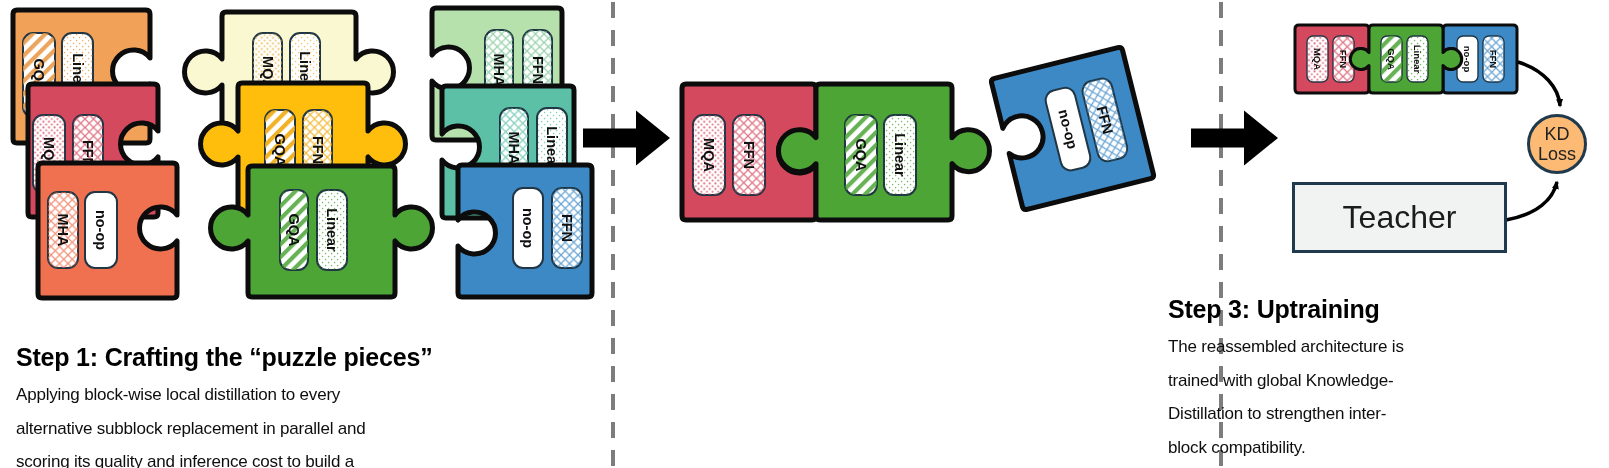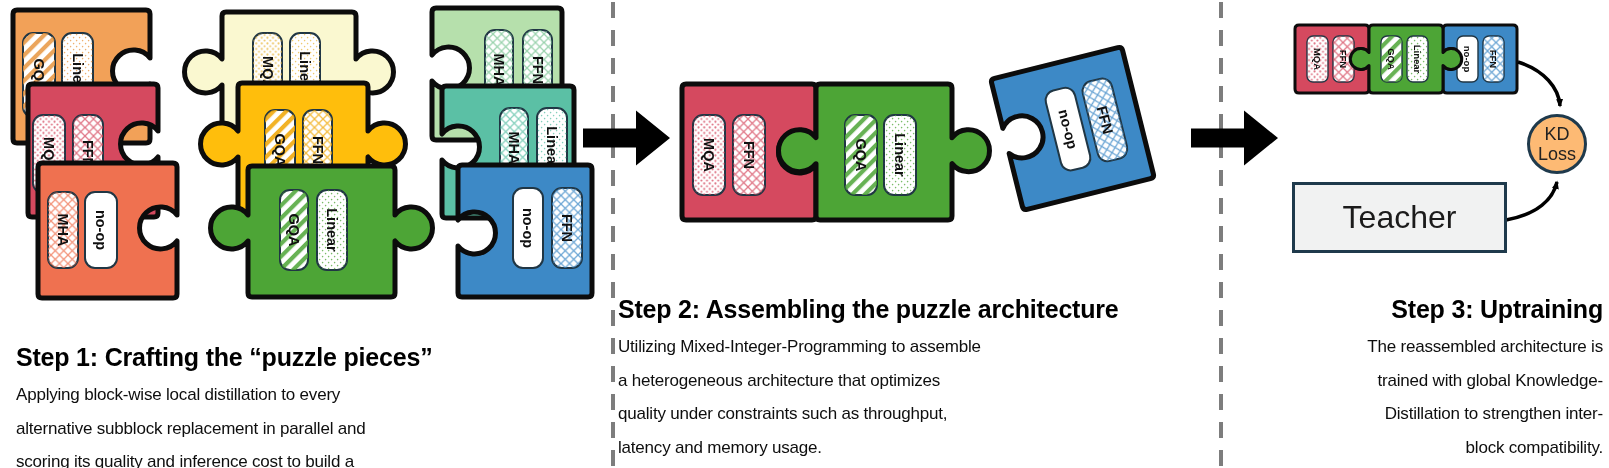--- a/index.html
+++ b/index.html
@@ -4,21 +4,21 @@
 <style>
   html,body{margin:0;padding:0;background:#ffffff;}
   body{font-family:"Liberation Sans", sans-serif;}
   .canvas{position:relative;width:1609px;height:468px;background:#ffffff;overflow:hidden;}
   .canvas svg{position:absolute;left:0;top:0;}
   .step-text{position:absolute;color:#0e0e0e;}
   .step-heading{font-size:25px;font-weight:bold;color:#000;margin:0 0 6px 0;white-space:nowrap;letter-spacing:-0.2px;}
   .step-body{font-size:17px;line-height:33.5px;white-space:pre-line;letter-spacing:-0.2px;}
   .step1{left:16px;top:295px;width:585px;margin-top:48px;}
   .step2{left:618px;top:295px;width:595px;}
-  .step3{left:1229px;top:295px;width:374px;text-align:right;}
+  .step3{left:1168px;top:295px;width:374px;}
   .teacher-box{position:absolute;left:1292px;top:182px;width:215px;height:71px;box-sizing:border-box;
     background:#f1f2f2;border:3px solid #1f3a4c;display:flex;align-items:center;justify-content:center;
     font-size:32px;color:#1b1b1b;text-align:right;}
   .kd-circle{position:absolute;left:1527px;top:114px;width:60px;height:60px;box-sizing:border-box;
     background:#fdba74;border:3px solid #1f3a4c;border-radius:50%;display:flex;flex-direction:column;
     align-items:center;justify-content:center;font-size:18px;line-height:20px;color:#222;}
 </style>
 </head>
 <body>
 
@@ -278,27 +278,20 @@
       <path d="M1518 62 C1544 70 1559 88 1560 106" fill="none" stroke="#000000" stroke-width="3.5" marker-end="url(#ah)"></path>
       <path d="M1506 220 C1538 214 1553 199 1557 182" fill="none" stroke="#000000" stroke-width="3.5" marker-end="url(#ah)"></path>
     </svg>
 
   <div class="step-text step1">
     <div class="step-heading">Step 1: Crafting the “puzzle pieces”</div>
     <div class="step-body">Applying block-wise local distillation to every
 alternative subblock replacement in parallel and
 scoring its quality and inference cost to build a
 “library” of blocks.</div>
-  </div>
-  <div class="step-text step2">
-    <div class="step-heading">Step 2: Assembling the puzzle architecture</div>
-    <div class="step-body">Utilizing Mixed-Integer-Programming to assemble
-a heterogeneous architecture that optimizes
-quality under constraints such as throughput,
-latency and memory usage.</div>
   </div>
   <div class="step-text step3">
     <div class="step-heading">Step 3: Uptraining</div>
     <div class="step-body">The reassembled architecture is
 trained with global Knowledge-
 Distillation to strengthen inter-
 block compatibility.</div>
   </div>
 
   <div class="teacher-box">

